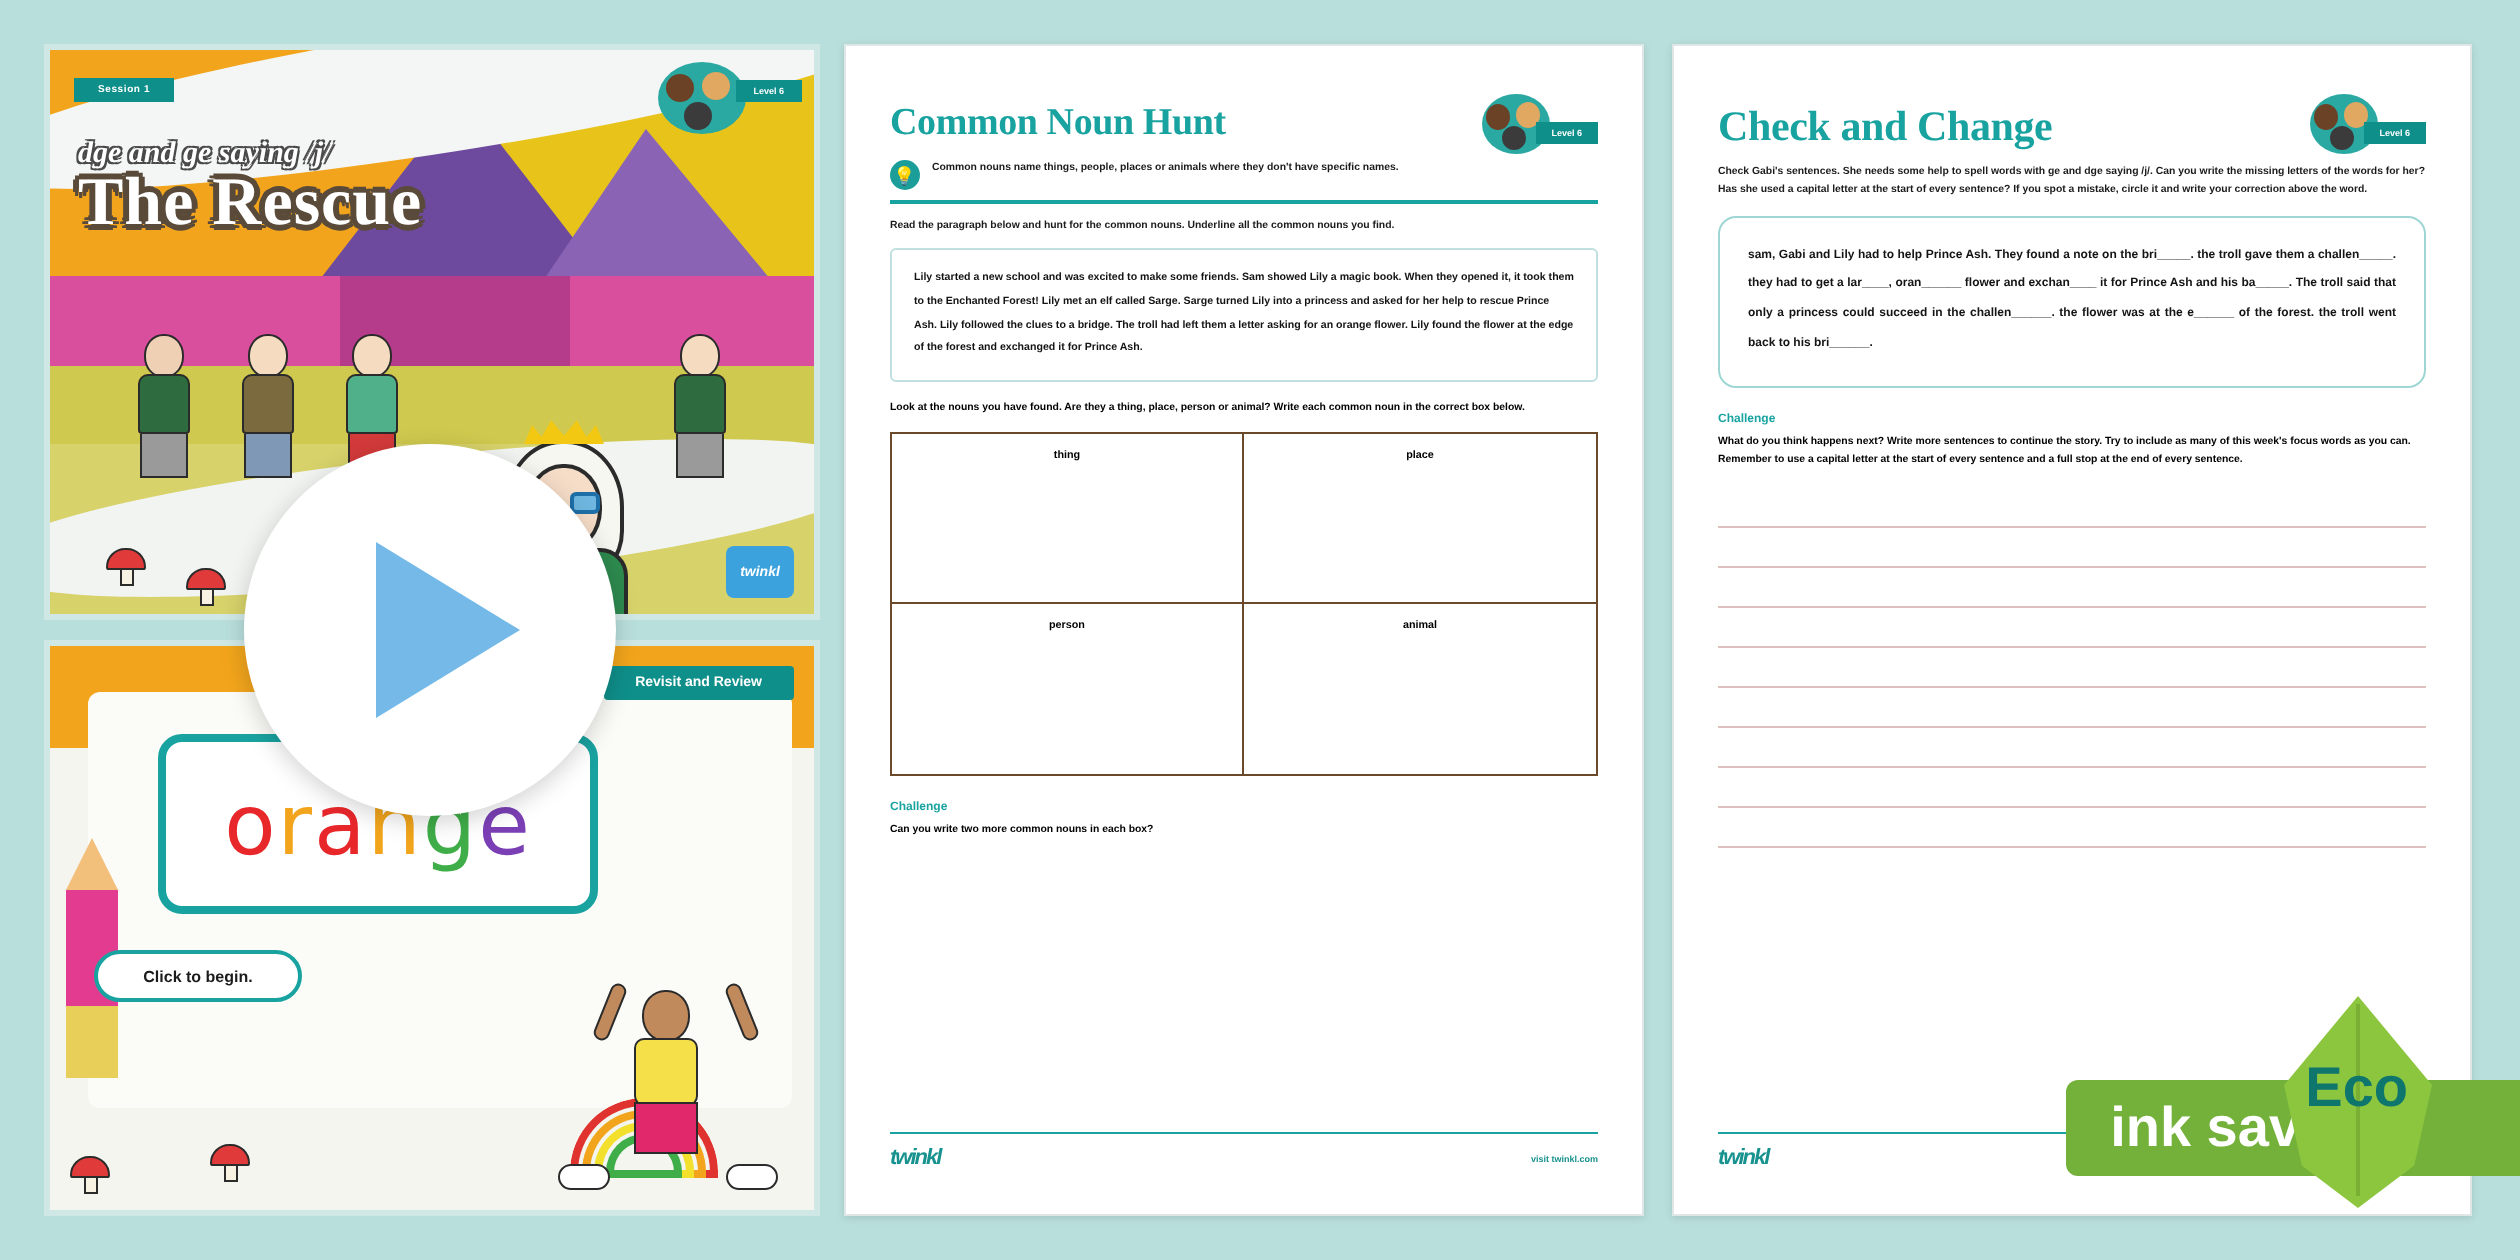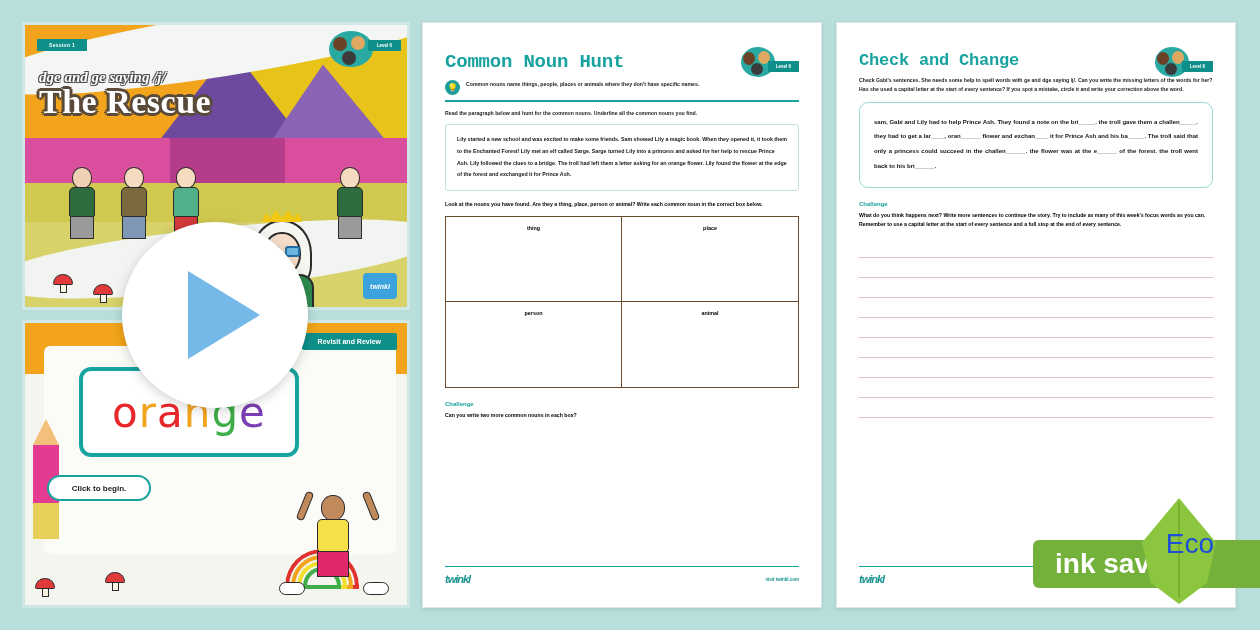--- a/index.html
+++ b/index.html
@@ -156,24 +156,24 @@
   .sheet {
     position:absolute; top:22px; width:400px; height:586px;
     background:#fff; border:1px solid #dfe7e6;
     box-shadow: 0 1px 4px rgba(0,0,0,.12);
     padding: 28px 22px 0 22px;
   }
   .sheet-mid   { left: 422px; }
   .sheet-right { left: 836px; }
 
   .ws-title {
-    font-family:Liberation Mono, monospace;
+    font-family:Liberation Serif, serif;
     font-size:19px; font-weight:bold; color:#19a3a0; letter-spacing:-.2px;
   }
-  .ws-title-sm { font-size:17px; }
+  .ws-title-sm { font-size:21px; }
   .ws-head { position:relative; }
   .ws-avatar {
     position:absolute; right:24px; top:-4px; width:34px; height:30px; border-radius:50%;
     background:#2aa8a2; overflow:hidden;
   }
   .ws-avatar .a1 { position:absolute; left:2px; top:5px; width:12px; height:13px; border-radius:50%; background:#6b4226; }
   .ws-avatar .a2 { position:absolute; left:17px; top:4px; width:12px; height:13px; border-radius:50%; background:#e0a860; }
   .ws-avatar .a3 { position:absolute; left:10px; top:16px; width:12px; height:12px; border-radius:50%; background:#3b3b3b; }
   .ws-level {
     position:absolute; right:0; top:10px; background:#0f8f8a; color:#fff;
@@ -232,21 +232,21 @@
     background:#73b13a; color:#fff; font-size:28px; font-weight:bold;
     padding:8px 68px 8px 22px; border-radius:6px 0 0 6px;
     font-family:"Liberation Sans", sans-serif;
   }
   .eco-leaf {
     position:absolute; right:44px; bottom:-16px; width:74px; height:106px;
     background:#8cc63f;
     clip-path: polygon(50% 0%, 100% 42%, 88% 80%, 50% 100%, 12% 80%, 0% 42%);
   }
   .eco-word {
-    position:absolute; right:46px; bottom:28px; color:#1d4ed8; font-size:28px; font-weight:normal; z-index:2;
+    position:absolute; right:56px; bottom:28px; color:#0f766e; font-size:28px; font-weight:bold; z-index:2;
   }
   .eco-vein { position:absolute; right:80px; bottom:-10px; width:2px; height:96px; background:#79b033; z-index:1; }
 </style>
 </head>
 <body>
 
 <div class="stage">
 
   <div class="left-col">
 

